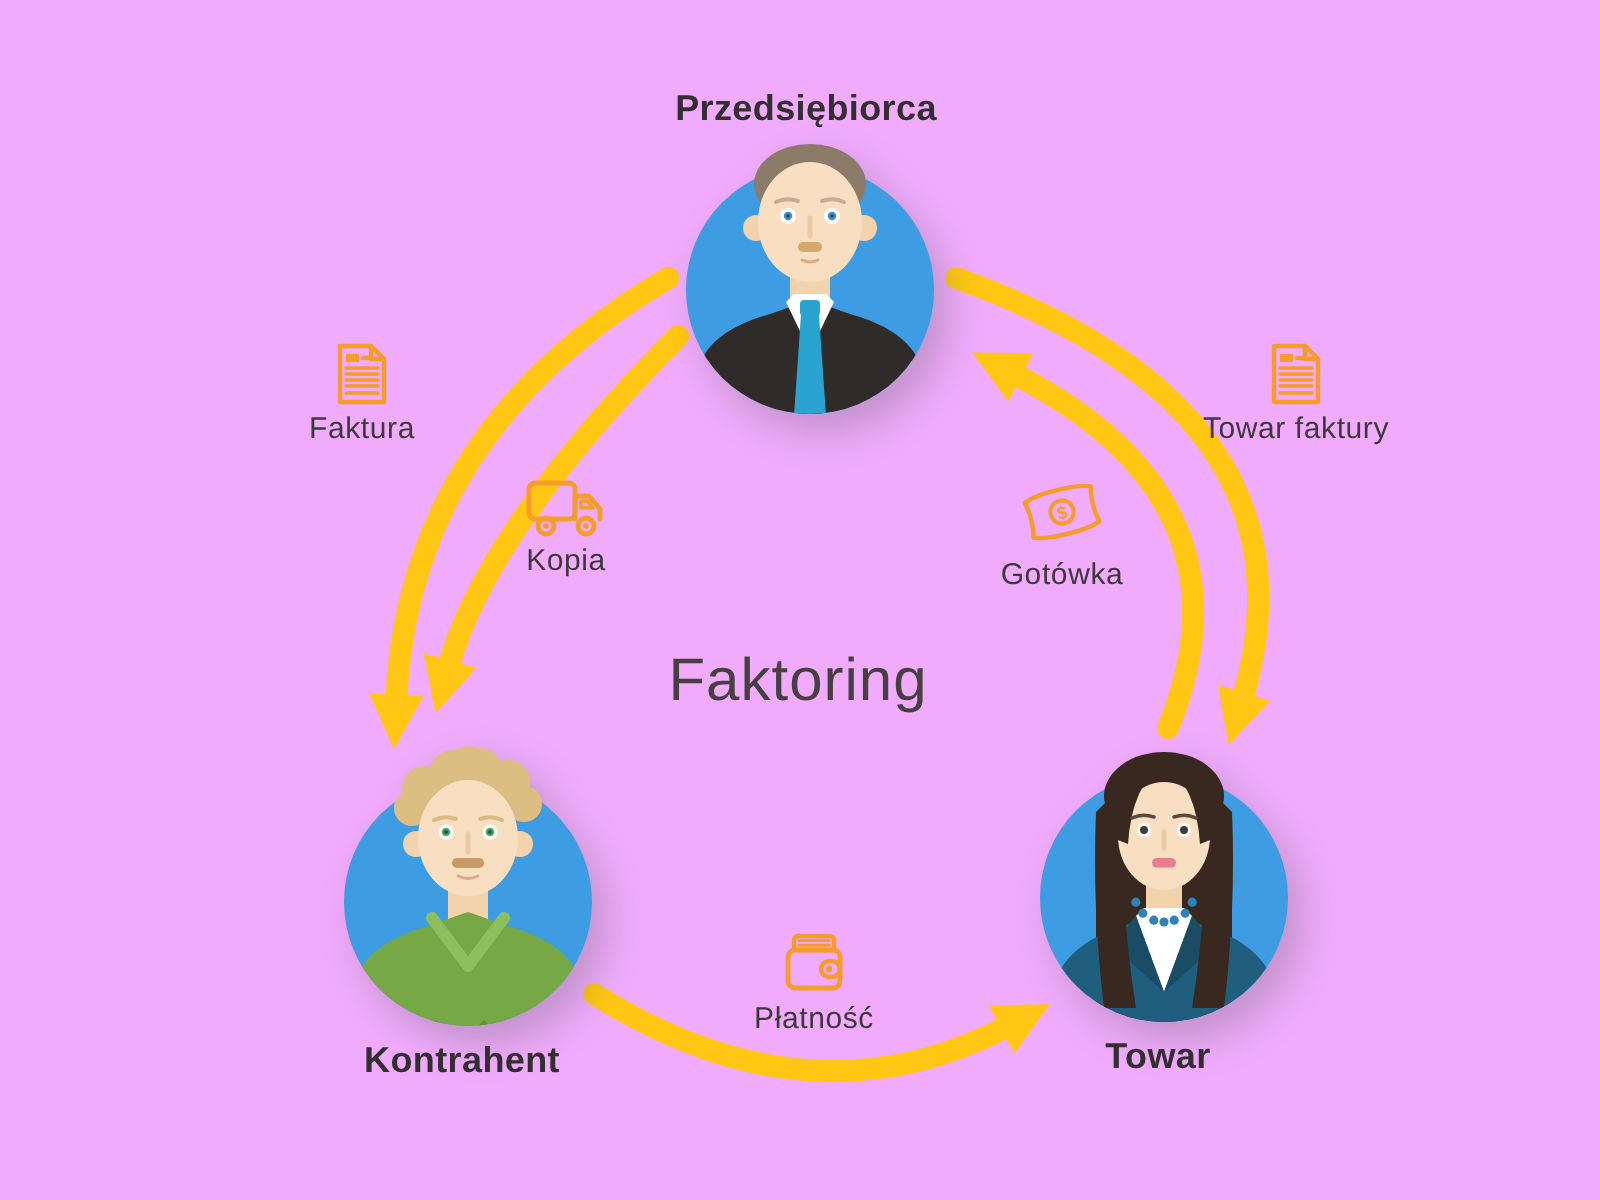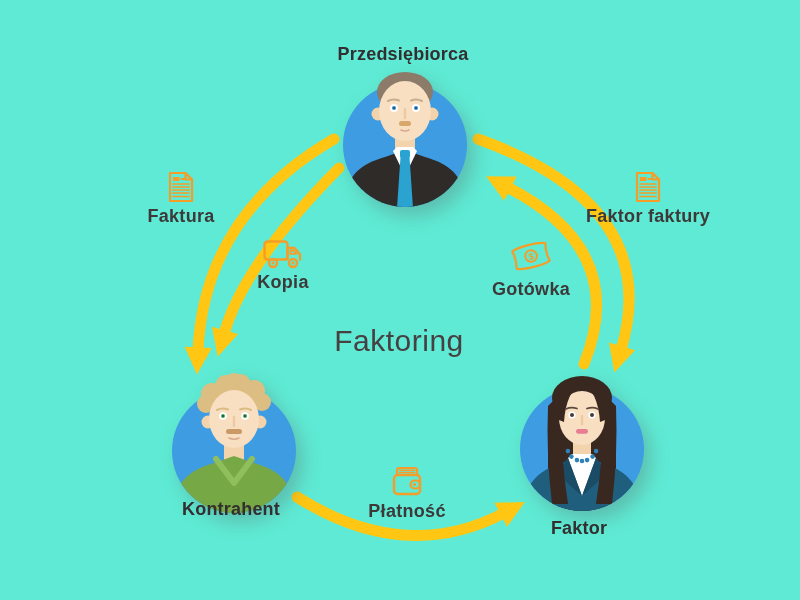--- a/index.html
+++ b/index.html
@@ -1,28 +1,28 @@
 <!DOCTYPE html>
 <html style="--arrow: #FFC713; --icon: #F59D28; --blue: #3E9CE2; --text-label: #3D3939; --text-heading: #474041;"><head>
 <meta charset="utf-8">
 <style>
   :root{
     --arrow:#FFC713; --icon:#F59D28; --blue:#3E9CE2;
     --text-label:#3D3939; --text-heading:#474041;
   }
   html,body{margin:0;padding:0;background:#fff;}
-  #stage{position:relative;width:800px;height:600px;background:#5eead4;overflow:hidden;
+  #stage{position:relative;width:800px;height:600px;background:#f0abfc;overflow:hidden;
          font-family:"Liberation Sans", sans-serif;}
   .layer{position:absolute;left:0;top:0;}
   .actor-avatar{position:absolute;filter:drop-shadow(7px 9px 9px rgba(90,90,90,0.30));}
   .actor-label{position:absolute;transform:translateX(-50%);font-weight:bold;
                font-size:18px;color:#332E2F;letter-spacing:.2px;white-space:nowrap;}
   .flow{position:absolute;width:160px;display:flex;flex-direction:column;
         align-items:center;gap:3px;}
-  .flow-label{font-size:18px;font-weight:bold;color:var(--text-label);
+  .flow-label{font-size:15px;font-weight:normal;color:var(--text-label);
               letter-spacing:.3px;white-space:nowrap;}
   #title{position:absolute;left:399px;top:324px;transform:translateX(-50%);
          font-size:30px;font-weight:normal;color:var(--text-heading);letter-spacing:.5px;}
   .oicon{stroke:var(--icon);fill:none;stroke-linejoin:round;stroke-linecap:round;}
   .ofill{fill:var(--icon);stroke:none;}
   .arrow{stroke:var(--arrow);fill:none;stroke-width:11;stroke-linecap:round;}
 </style>
 </head>
 <body>
 
@@ -115,21 +115,21 @@
         <circle cx="69" cy="60" r="2" fill="#3BA45B"></circle>
         <circle cx="69" cy="60" r="0.9" fill="#1F4D2E"></circle>
       <circle cx="91" cy="60" r="3.8" fill="#fff"></circle>
         <circle cx="91" cy="60" r="2" fill="#3BA45B"></circle>
         <circle cx="91" cy="60" r="0.9" fill="#1F4D2E"></circle>
       <path d="M80,61 L80,70" stroke="#EDC9A2" stroke-width="2.5" stroke-linecap="round"></path>
       <rect x="72" y="73" width="16" height="5" rx="2.5" fill="#C99A66"></rect>
       <path d="M75,82 q5,2.5 10,0" stroke="#D9A98A" stroke-width="1.5" fill="none" stroke-linecap="round"></path>
     </g>
   </svg>
-  <div class="actor-label" style="left:231px;top:499px;">Kontrahent</div>
+  <div class="actor-label" style="left:231px;top:520px;">Kontrahent</div>
 
   <svg class="actor-avatar" style="left:502px;top:354px;" width="160" height="180" viewBox="0 0 160 180">
     <defs>
         <clipPath id="cf">
           <circle cx="80" cy="95" r="62"></circle>
         </clipPath>
       </defs>
     <circle cx="80" cy="95" r="62" style="fill:var(--blue)"></circle>
     <g clip-path="url(#cf)">
       <path d="M46,160 L46,52 Q80,16 114,52 L114,160 Q80,172 46,160 Z" fill="#38281F"></path>
@@ -158,21 +158,21 @@
       <path d="M64,55 q5,-2.5 11,-0.5" stroke="#5A4A3E" stroke-width="1.8" fill="none" stroke-linecap="round"></path>
       <path d="M85,54.5 q6,-2 11,0.5" stroke="#5A4A3E" stroke-width="1.8" fill="none" stroke-linecap="round"></path>
       <circle cx="70" cy="61" r="3.6" fill="#fff"></circle>
         <circle cx="70" cy="61" r="2" fill="#433B36"></circle>
       <circle cx="90" cy="61" r="3.6" fill="#fff"></circle>
         <circle cx="90" cy="61" r="2" fill="#433B36"></circle>
       <path d="M80,62 L80,70" stroke="#EDC9A2" stroke-width="2.5" stroke-linecap="round"></path>
       <rect x="74" y="75" width="12" height="4.8" rx="2.4" fill="#E87C90"></rect>
     </g>
   </svg>
-  <div class="actor-label" style="left:579px;top:518px;">Faktor</div>
+  <div class="actor-label" style="left:579px;top:518px;">Towar</div>
 
   <div class="flow" style="left:101px;top:171px;">
     <svg width="30" height="32" viewBox="0 0 30 32">
       <path class="oicon" stroke-width="2.2" d="M4,2 h15.5 L26,8.5 V30 H4 Z"></path>
       <path class="oicon" stroke-width="2.2" d="M19.5,2 V8.5 H26"></path>
       <rect class="ofill" x="7" y="6" width="6.5" height="4"></rect>
       <line class="oicon" stroke-width="2.2" x1="15.5" y1="8" x2="19" y2="8"></line>
       <g stroke="#F59D28" stroke-width="1.7" stroke-linecap="round">
         <line x1="7" y1="13" x2="23" y2="13"></line>
           <line x1="7" y1="16" x2="23" y2="16"></line>
@@ -204,21 +204,21 @@
       <rect class="ofill" x="7" y="6" width="6.5" height="4"></rect>
       <line class="oicon" stroke-width="2.2" x1="15.5" y1="8" x2="19" y2="8"></line>
       <g stroke="#F59D28" stroke-width="1.7" stroke-linecap="round">
         <line x1="7" y1="13" x2="23" y2="13"></line>
           <line x1="7" y1="16" x2="23" y2="16"></line>
         <line x1="7" y1="19" x2="23" y2="19"></line>
           <line x1="7" y1="22" x2="23" y2="22"></line>
         <line x1="7" y1="25.5" x2="23" y2="25.5"></line>
       </g>
     </svg>
-    <div class="flow-label">Faktor faktury</div>
+    <div class="flow-label">Towar faktury</div>
   </div>
 
   <div class="flow" style="left:451px;top:236px;">
     <svg width="46" height="40" viewBox="0 0 46 40">
       <g transform="rotate(-14 23 20)">
         <path class="oicon" stroke-width="2.2" d="M6,11 C13,8 33,8 40,11 C38.5,17 38.5,23 40,29 C33,32 13,32 6,29 C7.5,23 7.5,17 6,11 Z"></path>
         <circle class="oicon" stroke-width="2" cx="23" cy="20" r="5.8"></circle>
         <text x="23" y="23.5" text-anchor="middle" font-size="9" font-weight="bold" style="fill:var(--icon)" font-family="Liberation Sans, sans-serif">$</text>
       </g>
     </svg>

